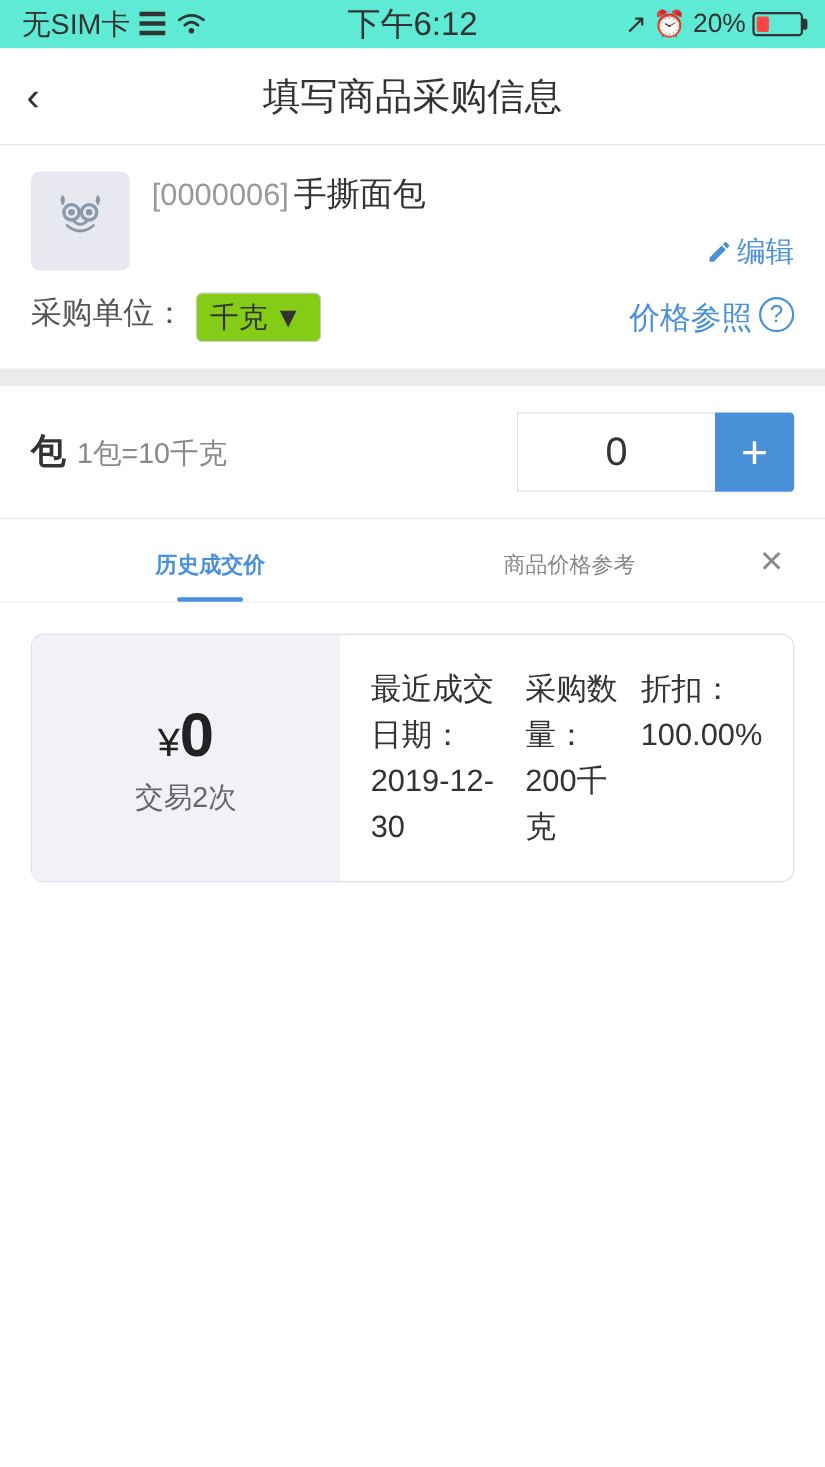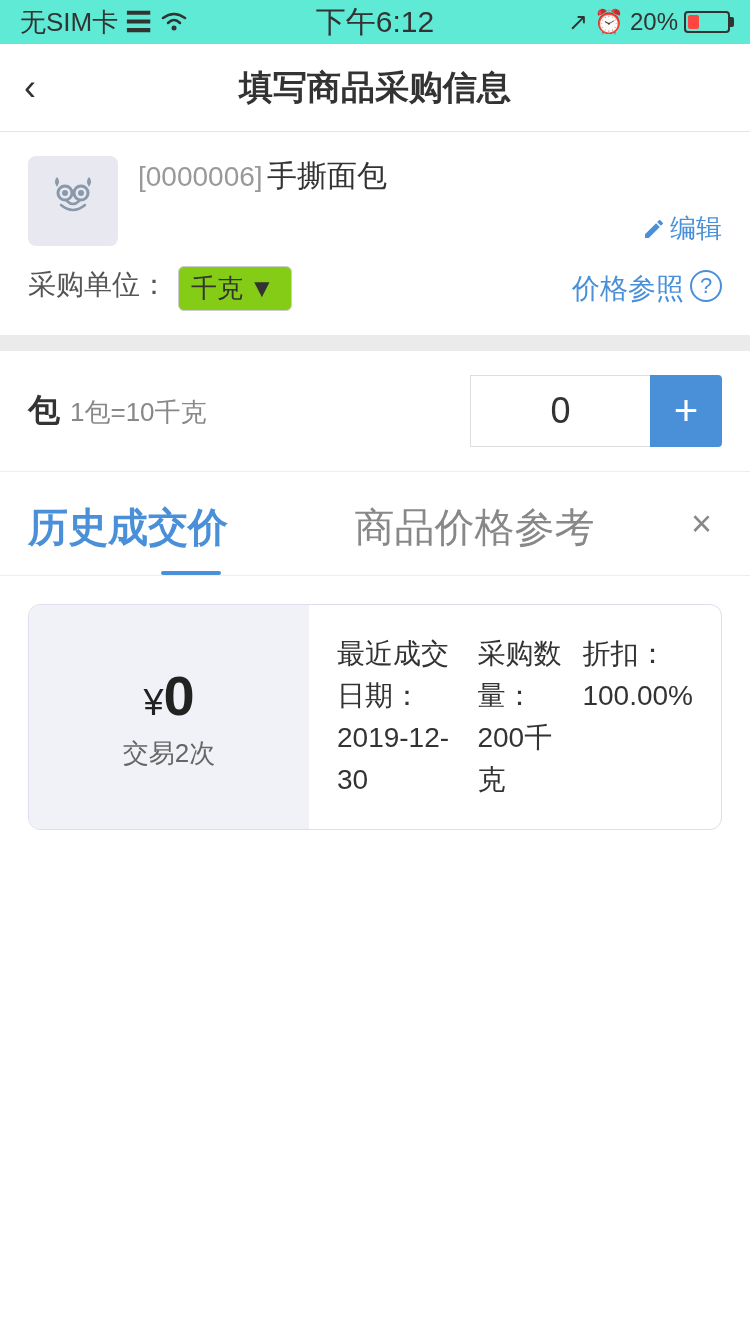--- a/index.html
+++ b/index.html
@@ -86,21 +86,21 @@
     }
     .nav-back {
       position: absolute;
       left: 24px;
       font-size: 36px;
       color: #333;
       cursor: pointer;
     }
     .nav-title {
       font-size: 34px;
-      font-weight: 700;
+      font-weight: 400;
       color: #333;
     }
 
     
     .product-section {
       background: #fff;
       margin-top: 0;
       padding: 24px 28px;
     }
     .product-header {
@@ -244,22 +244,23 @@
       border-top: 1px solid #eee;
     }
     .tabs-header {
       display: flex;
       align-items: center;
       border-bottom: 1px solid #eee;
       padding: 0 28px;
     }
     .tab-item {
       flex: 1;
+      text-align: center;
       padding: 28px 0 20px;
-      font-size: 40px;
+      font-size: 20px;
       color: #888;
       position: relative;
       cursor: pointer;
     }
     .tab-item.active {
       color: #4a90d9;
       font-weight: 600;
     }
     .tab-item.active::after {
       content: '';

